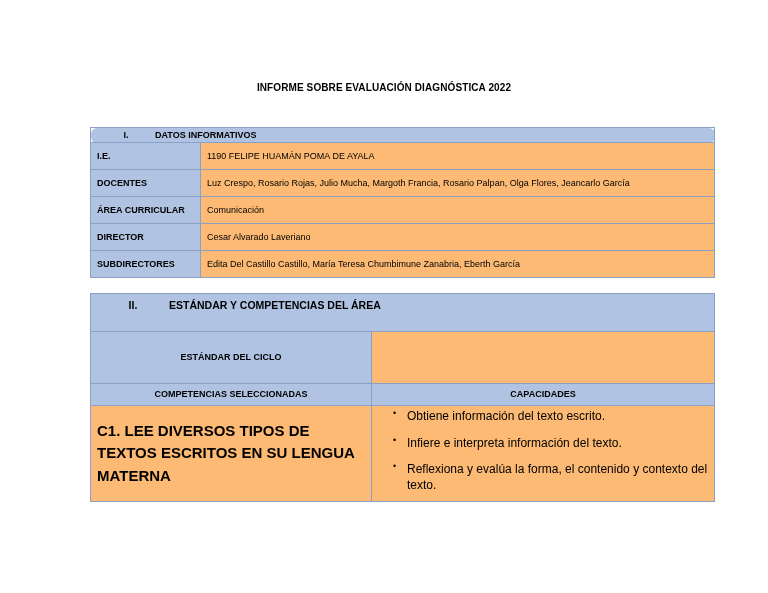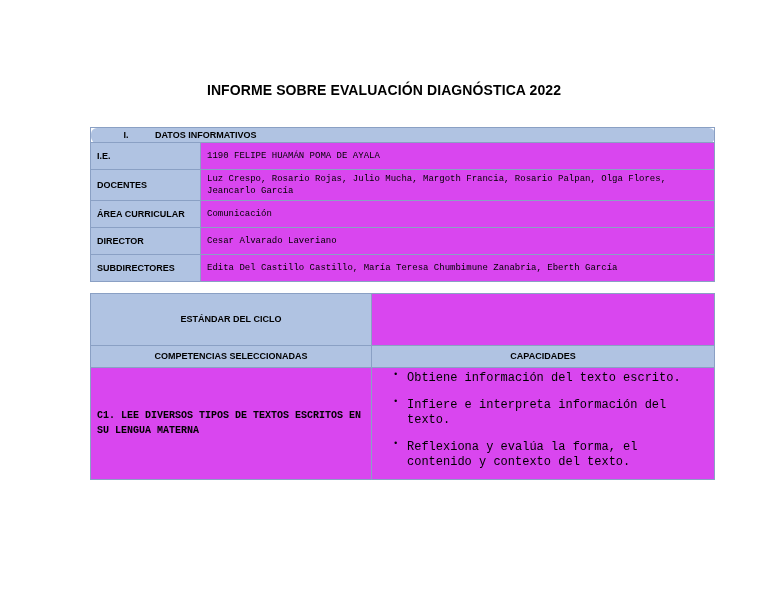--- a/index.html
+++ b/index.html
@@ -21,21 +21,21 @@
     height: 593px;
   }
 
   
   .doc-title {
     position: absolute;
     left: 0;
     top: 82px;
     width: 768px;
     text-align: center;
-    font-size: 14px;
+    font-size: 10px;
     font-weight: bold;
     letter-spacing: 0.1px;
   }
 
   
   .doc-table {
     position: absolute;
     border-collapse: collapse;
     table-layout: fixed;
     font-size: 9px;
@@ -46,22 +46,21 @@
     vertical-align: middle;
     line-height: 1.35;
     word-wrap: break-word;
   }
 
   .cell-blue {
     background: #b0c3e2;
     font-weight: bold;
   }
   .cell-white {
-    background: #d946ef;
-    font-family: Liberation Mono, monospace;
+    background: #fdba74;
   }
   .center { text-align: center; }
   .vtop { vertical-align: top; }
 
   
   #table-datos-informativos {
     left: 90px;
     top: 127px;
     width: 624px;
   }
@@ -122,21 +121,21 @@
   ul.cap-list li::before {
     content: "\2022";
     position: absolute;
     left: 0;
     top: -1px;
     font-size: 9px;
   }
 
   .comp-title {
     font-weight: bold;
-    font-size: 10px;
+    font-size: 15px;
     line-height: 1.5;
   }
 </style>
 </head>
 <body>
 
 <div class="page">
 
   <div class="doc-title">INFORME SOBRE EVALUACIÓN DIAGNÓSTICA 2022</div>
 
@@ -179,20 +178,23 @@
       </tr>
     </tbody>
   </table>
 
   <table id="table-estandar-competencias" class="doc-table">
     <colgroup>
       <col style="width:281px">
       <col style="width:343px">
     </colgroup>
     <tbody>
+      <tr>
+        <td class="cell-blue hdr2" colspan="2"><span class="hdr-num">II.</span><span>ESTÁNDAR Y COMPETENCIAS DEL ÁREA</span></td>
+      </tr>
 
       <tr class="row-estandar">
         <td class="cell-blue center">ESTÁNDAR DEL CICLO</td>
         <td class="cell-white"></td>
       </tr>
 
       <tr class="row-colheads">
         <td class="cell-blue center">COMPETENCIAS SELECCIONADAS</td>
         <td class="cell-blue center">CAPACIDADES</td>
       </tr>

